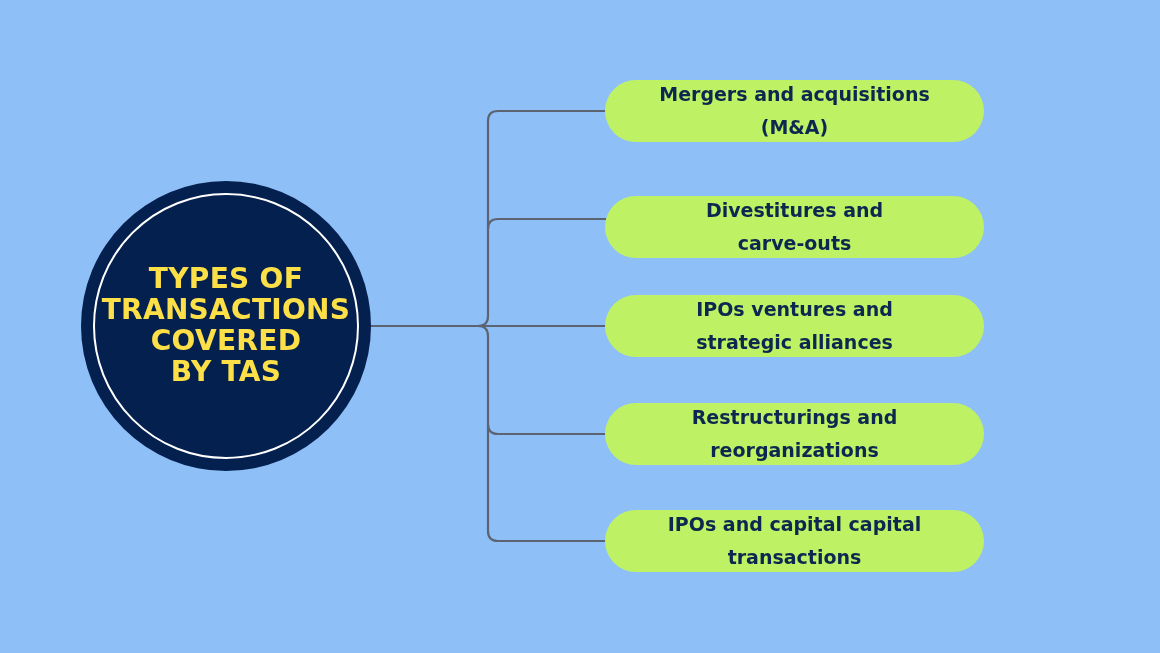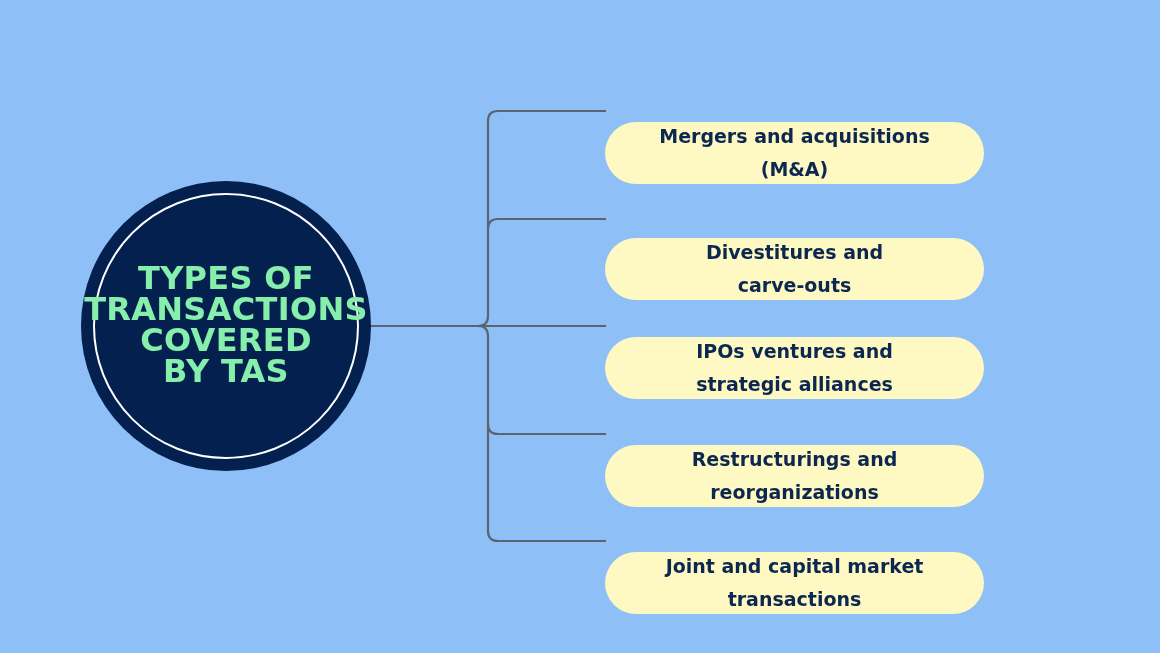--- a/index.html
+++ b/index.html
@@ -15,30 +15,30 @@
       background: #04204f;
       box-sizing: border-box;
     }
     .hub-ring {
       position: absolute; left: 12px; top: 12px; right: 12px; bottom: 12px;
       border: 2px solid #ffffff; border-radius: 50%;
       display: flex; align-items: center; justify-content: center;
       text-align: center;
     }
     .hub-title {
-      color: #86efac; font-weight: bold; font-size: 32px; line-height: 31px;
+      color: #fde047; font-weight: bold; font-size: 28px; line-height: 31px;
       letter-spacing: 0.3px; white-space: pre-line;
       margin-top: -2px;
     }
     svg.connectors { position: absolute; left: 0; top: 0; }
     .node {
       position: absolute; left: 605px; width: 379px; height: 62px;
-      background: #fef9c3; border-radius: 31px;
+      background: #bef264; border-radius: 31px;
       display: flex; align-items: center; justify-content: center;
-      text-align: center; box-sizing: border-box; padding: 0 40px; margin-top: 42px;
+      text-align: center; box-sizing: border-box; padding: 0 40px;
     }
     .node-label {
       color: #0d2850; font-weight: bold; font-size: 19px; line-height: 33px;
       white-space: pre-line;
     }
   </style>
 </head>
 <body>
 
 <svg class="connectors" width="1160" height="653" viewBox="0 0 1160 653">
@@ -75,15 +75,15 @@
 </div>
 <div class="node" style="top:295px;">
   <div class="node-label">IPOs ventures and
 strategic alliances</div>
 </div>
 <div class="node" style="top:403px;justify-content:center;">
   <div class="node-label">Restructurings and
 reorganizations</div>
 </div>
 <div class="node" style="top:510px;">
-  <div class="node-label">Joint and capital market
+  <div class="node-label">IPOs and capital capital
 transactions</div>
 </div>
 
 </body></html>

